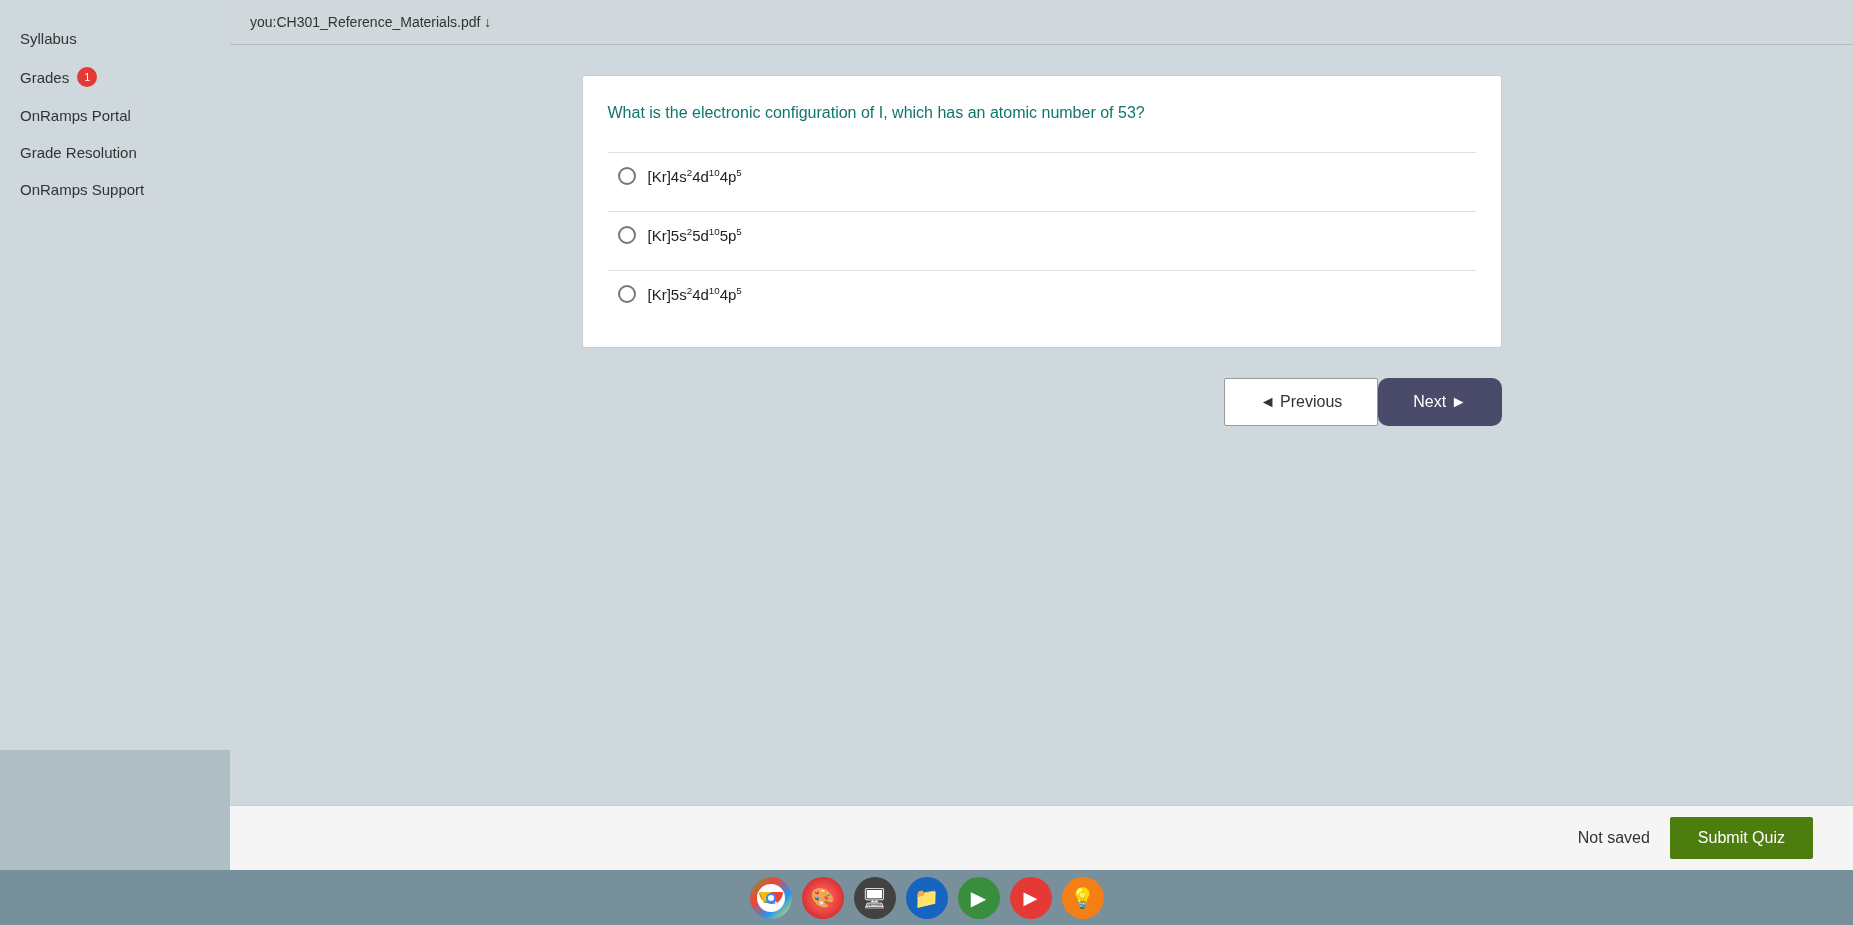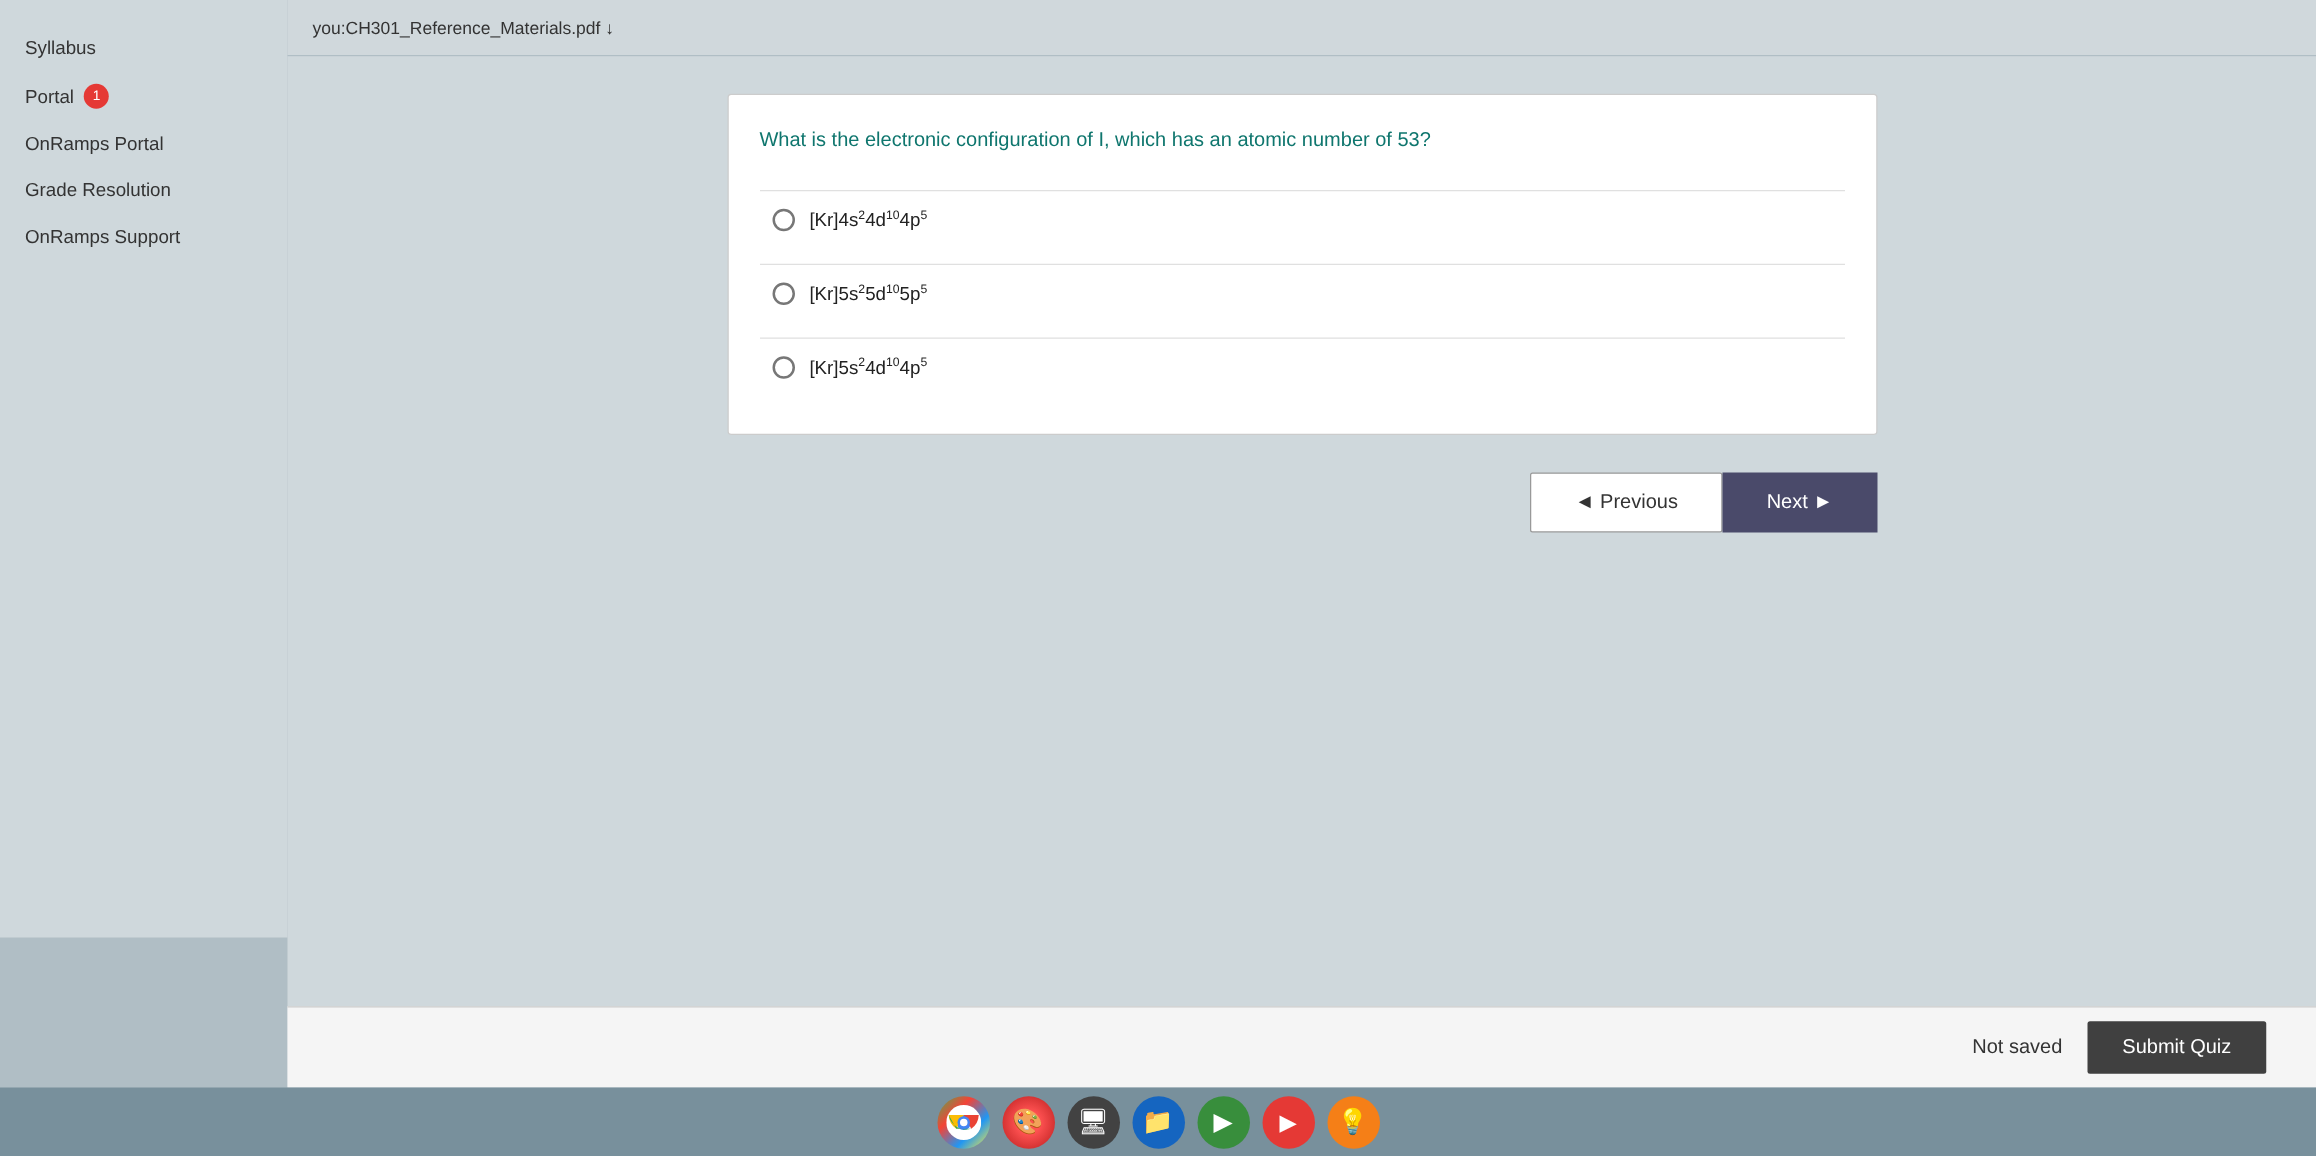--- a/index.html
+++ b/index.html
@@ -168,21 +168,21 @@
       cursor: pointer;
       border-radius: 2px;
     }
     .btn-next {
       padding: 14px 35px;
       font-size: 16px;
       background-color: #4a4a6a;
       color: white;
       border: none;
       cursor: pointer;
-      border-radius: 0;
+      border-radius: 10px;
     }
 
     
     .save-bar {
       position: absolute;
       left: 230px;
       bottom: 55px;
       right: 0;
       height: 65px;
       background-color: #f5f5f5;
@@ -193,21 +193,21 @@
       padding: 0 40px;
       gap: 20px;
     }
     .not-saved-text {
       font-size: 16px;
       color: #333;
     }
     .btn-submit {
       padding: 12px 28px;
       font-size: 16px;
-      background-color: #404040;
+      background-color: #4d7c0f;
       color: white;
       border: none;
       cursor: pointer;
       border-radius: 2px;
     }
 
     
     .taskbar {
       position: absolute;
       bottom: 0;
@@ -245,21 +245,21 @@
     }
   </style>
 </head>
 <body>
 
 <div class="sidebar">
   <div class="sidebar-item">
     <span>Syllabus</span>
   </div>
   <div class="sidebar-item">
-    <span>Portal</span>
+    <span>Grades</span>
     <span class="grades-badge">1</span>
   </div>
   <div class="sidebar-item">
     <span>OnRamps Portal</span>
   </div>
   <div class="sidebar-item">
     <span>Grade Resolution</span>
   </div>
   <div class="sidebar-item">
     <span>OnRamps Support</span>

